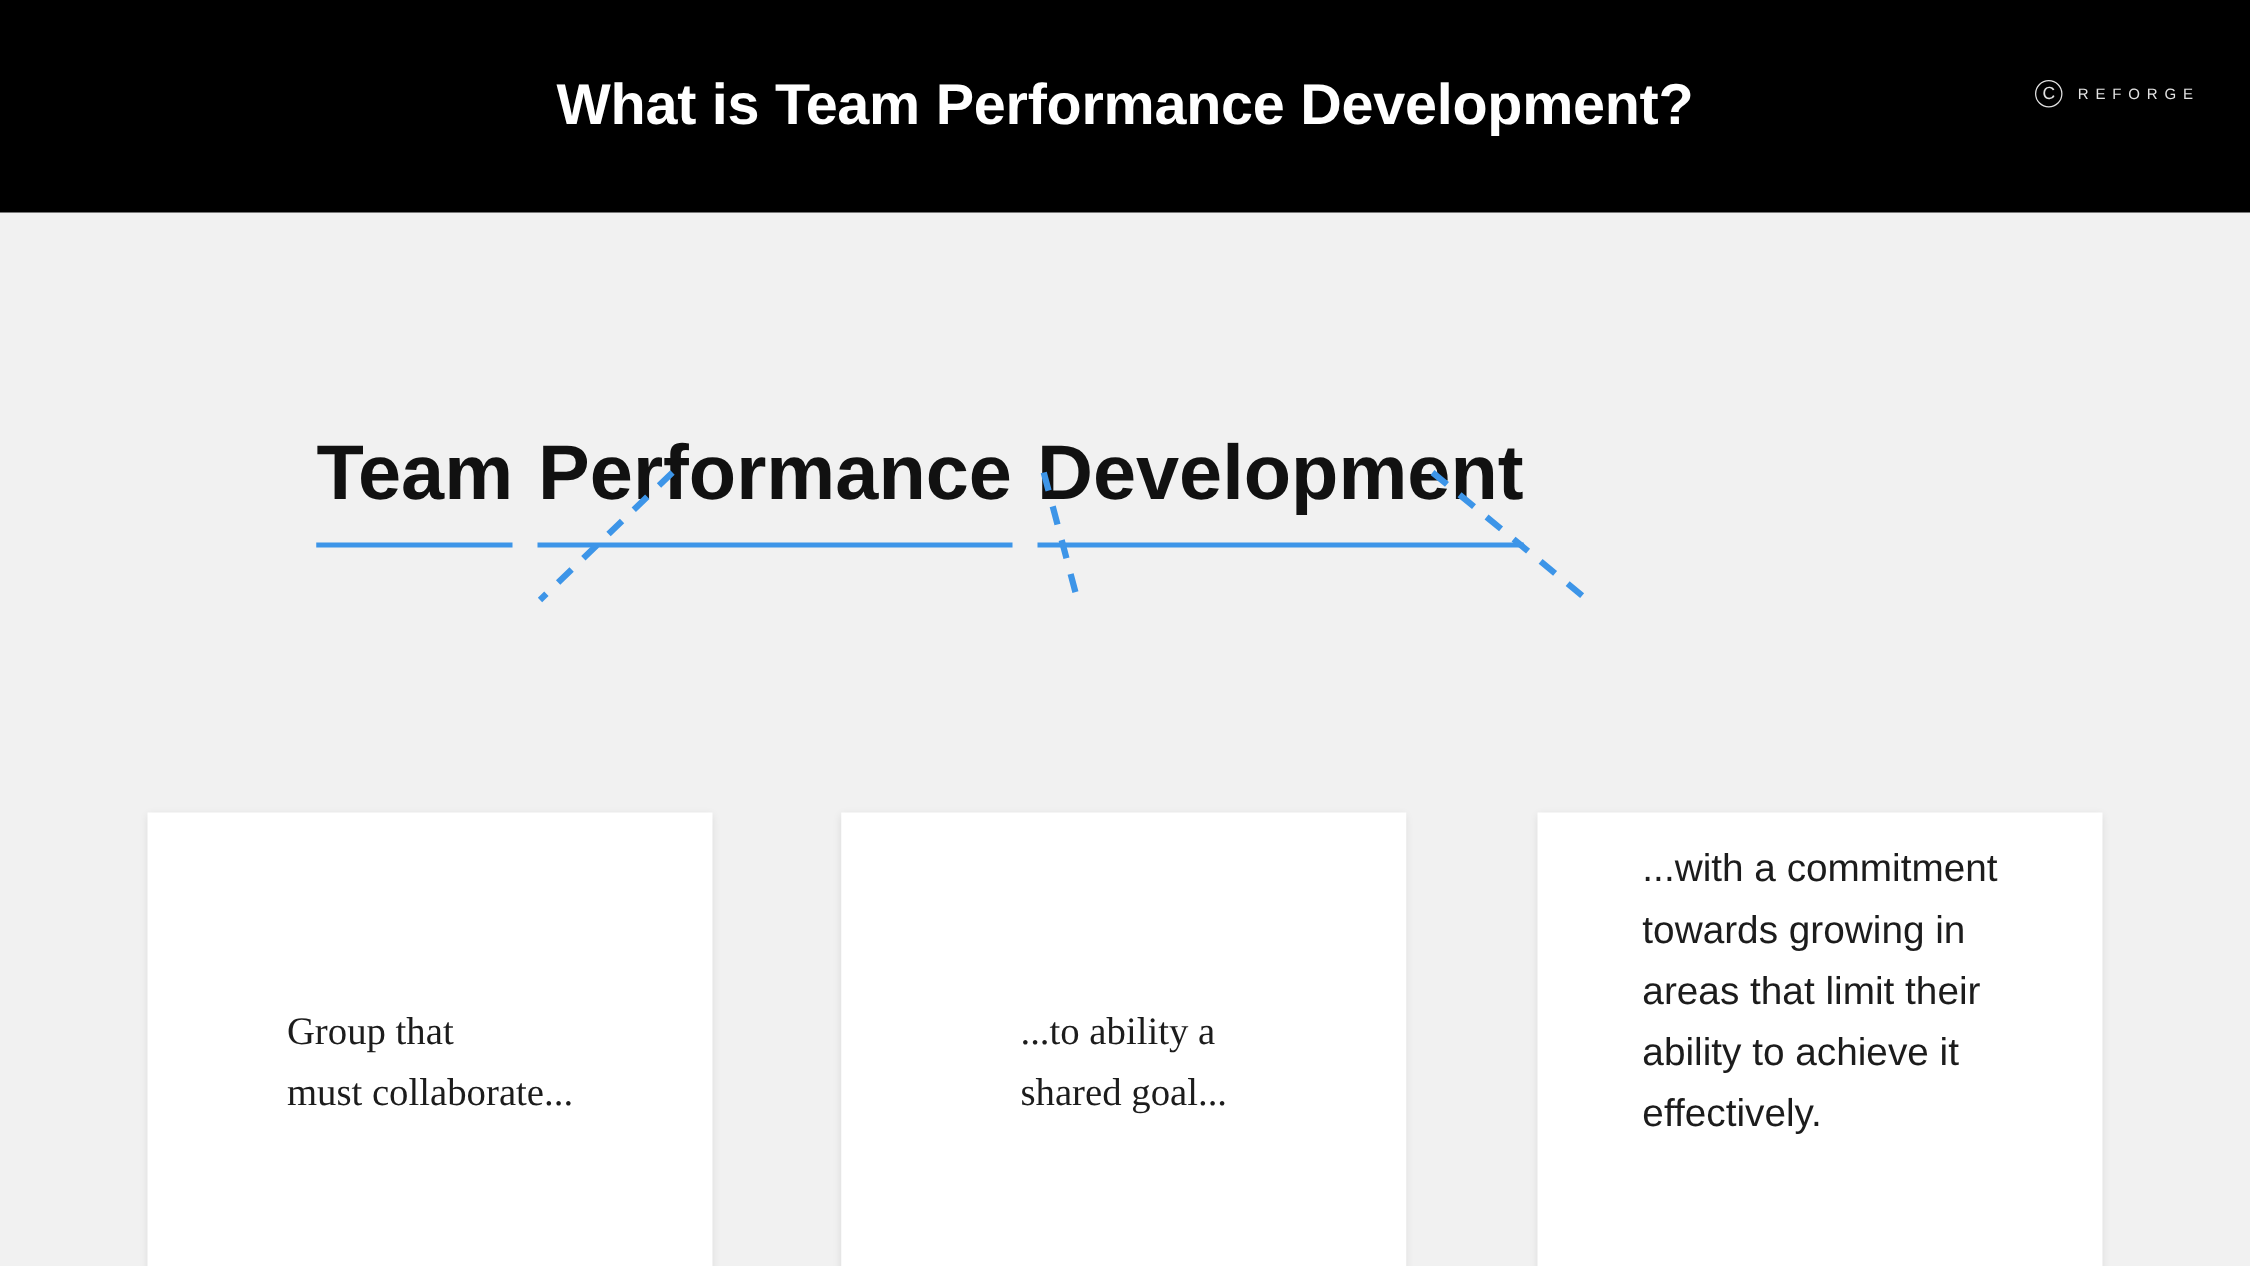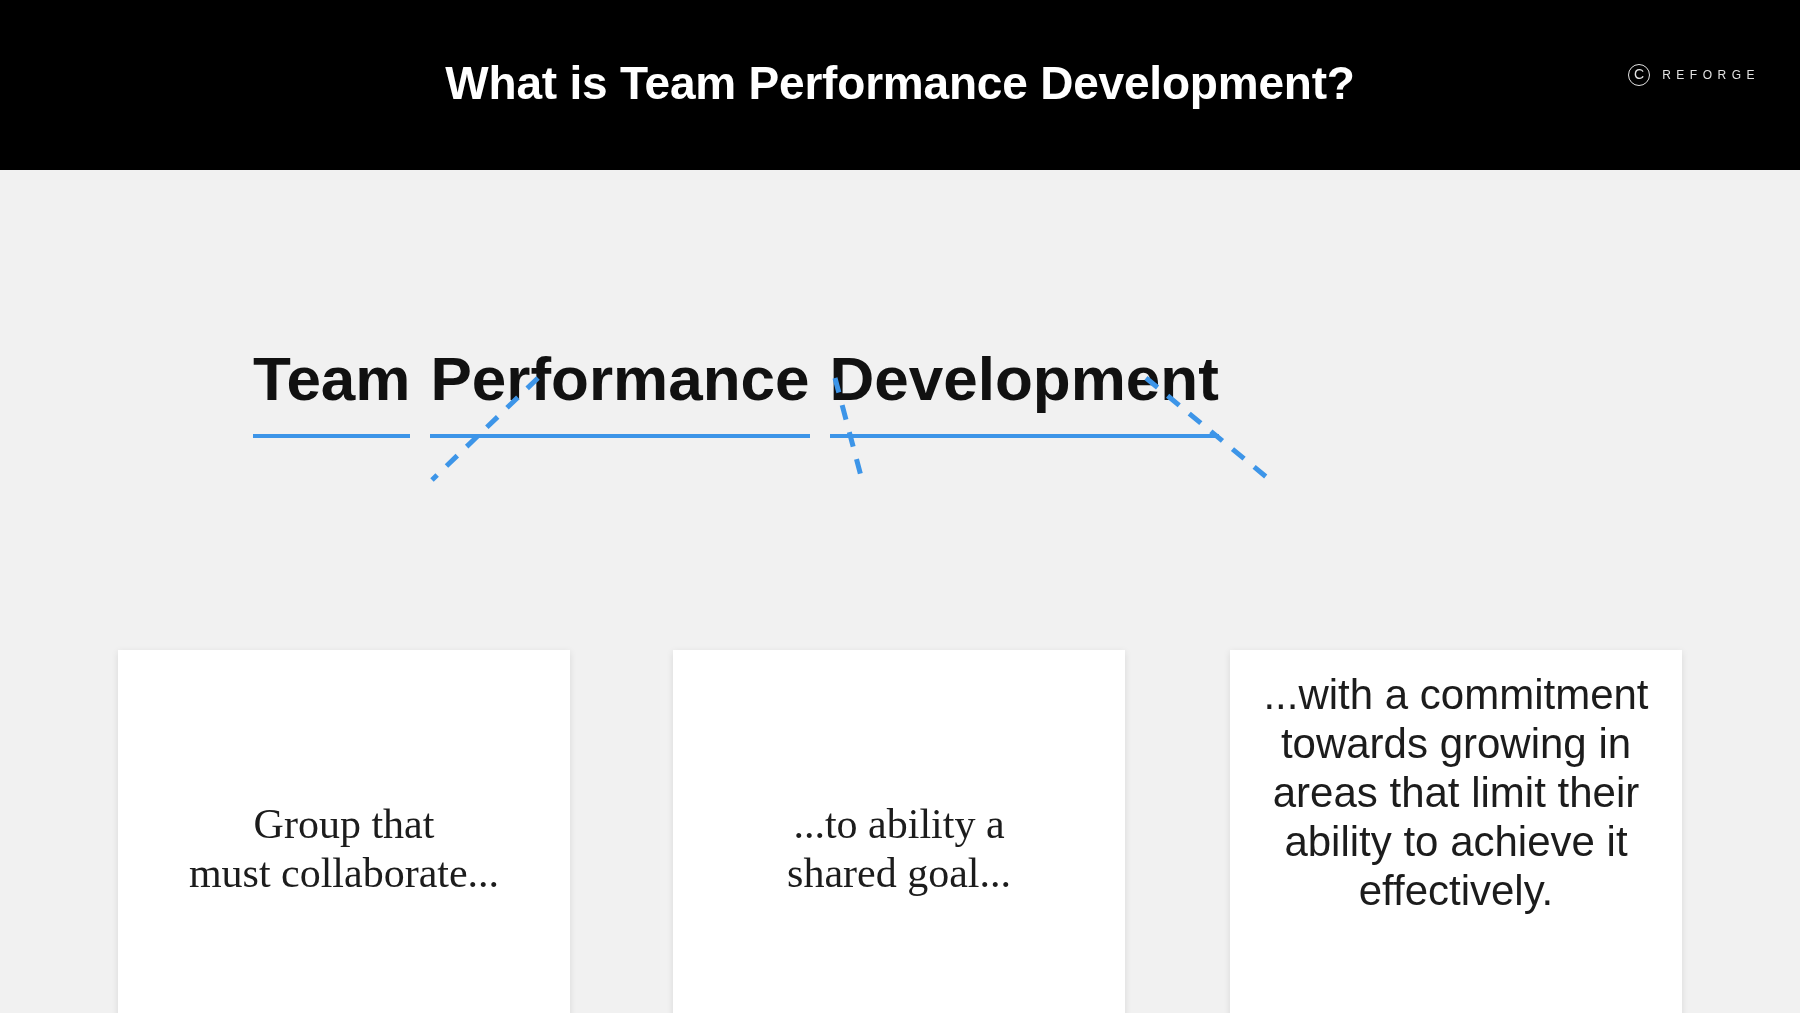--- a/index.html
+++ b/index.html
@@ -121,24 +121,24 @@
     position: absolute;
     background: #ffffff;
     box-shadow: 0 2px 7px rgba(0,0,0,0.10);
     display: flex;
     align-items: center;
     justify-content: center;
     padding: 18px 26px;
   }
 
   .card-text {
-    font-size: 42px;
+    font-size: 31px;
     line-height: 49px;
     color: #1c1c1c;
-    text-align: center;
+    text-align: left;
     font-weight: normal;
     white-space: pre-line;
   }
 
   #card-1 { left: 118px; top: 480px; width: 452px; height: 393px; }
   #card-2 { left: 673px; top: 480px; width: 452px; height: 393px; }
   #card-3 { left: 1230px; top: 480px; width: 452px; height: 393px; }
 
   #card-3 .card-text { align-self: flex-start; margin-top: 2px; }
   #card-1 .card-text, #card-2 .card-text { margin-top: 4px; font-family: Liberation Serif, serif; }

